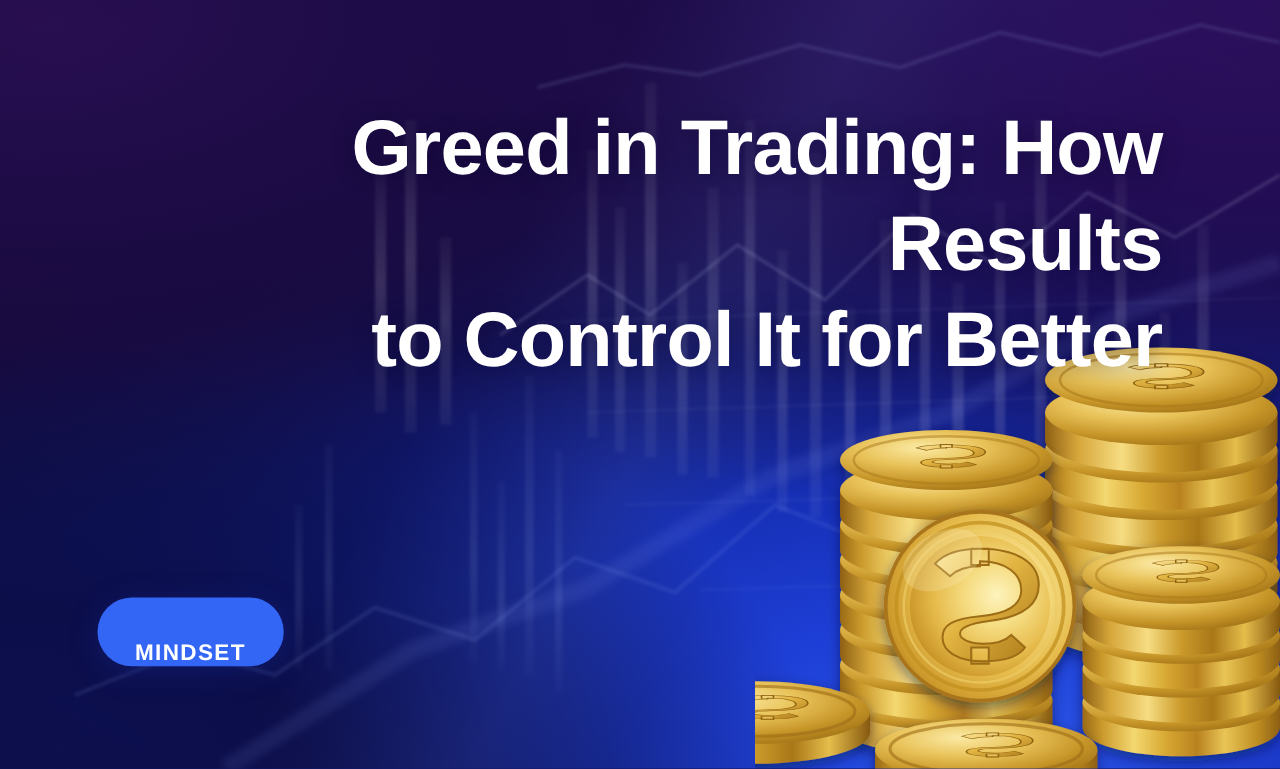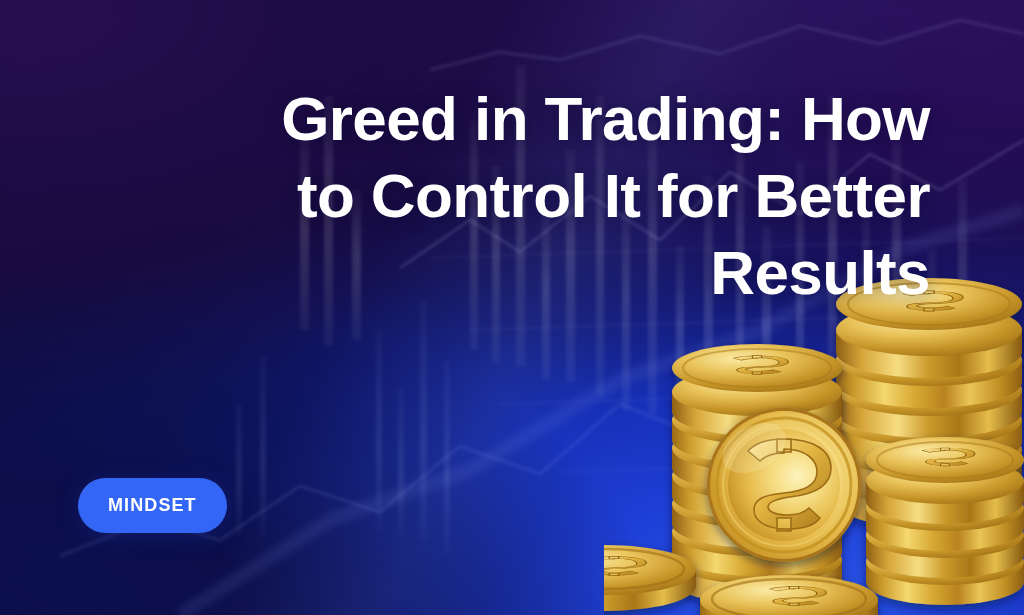--- a/index.html
+++ b/index.html
@@ -70,21 +70,21 @@
     z-index:6;
     text-align:right;
   }
   .headline-line { display:block; white-space:nowrap; }
 
   .badge {
     position:absolute;
     left:78px; top:478px;
     height:55px;
     padding:0 30px;
-    display:flex; align-items:center; justify-content:center;
+    display:flex; align-items:flex-end; justify-content:center;
     background:#3366f5;
     border-radius:28px;
     color:#ffffff;
     font-size:18px;
     font-weight:700;
     letter-spacing:1.1px;
     box-shadow:0 4px 22px rgba(20,40,140,0.45);
     z-index:7;
   }
 
@@ -354,21 +354,21 @@
 
         <ellipse cx="150" cy="178" rx="34" ry="22" fill="#fff6cd" fill-opacity="0.22" transform="rotate(-28 150 178)"></ellipse>
       </g>
     </svg>
   </div>
 
   <div class="bg-vignette"></div>
 
   <h1 class="headline">
     <span class="headline-line">Greed in Trading: How</span>
+    <span class="headline-line">Results</span>
     <span class="headline-line">to Control It for Better</span>
-    <span class="headline-line">Results</span>
   </h1>
 
   <div class="badge">
     <span>MINDSET</span>
   </div>
 
 </div>
 
 </body></html>

